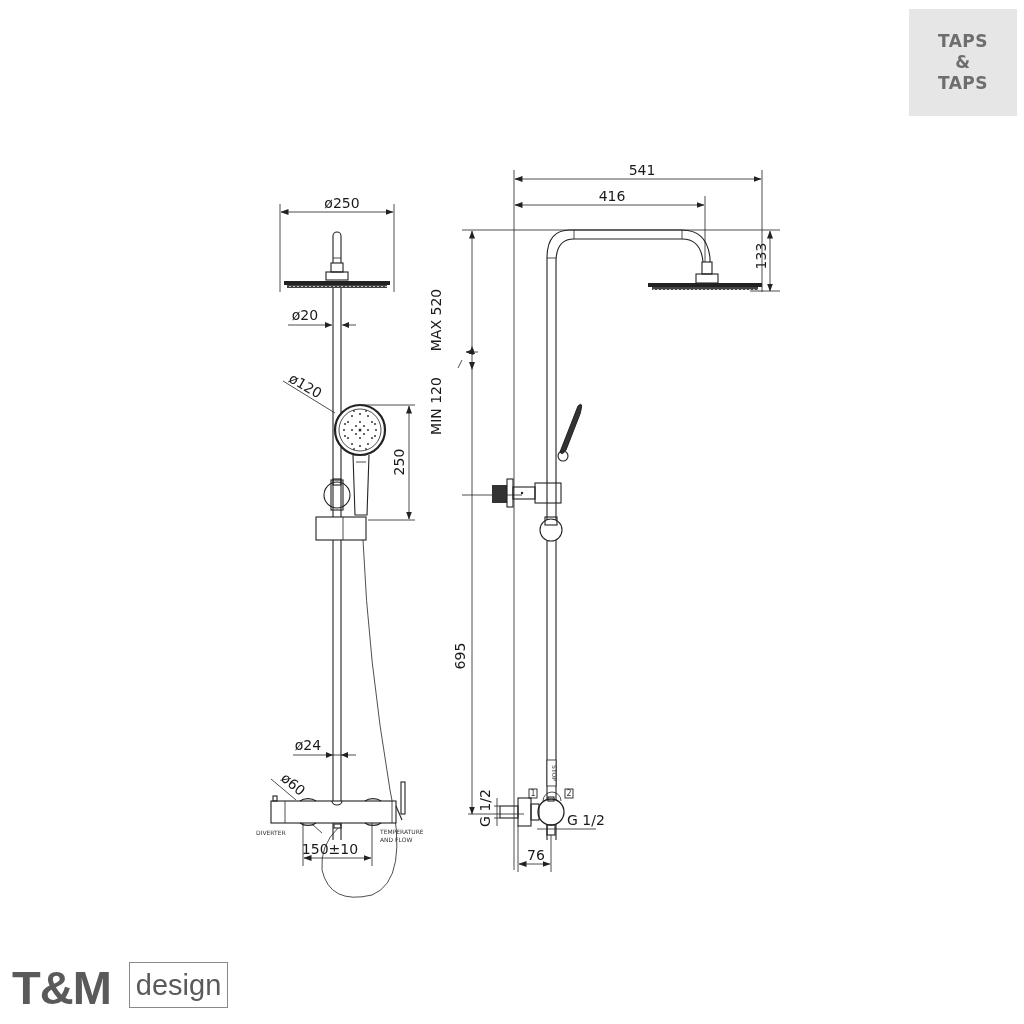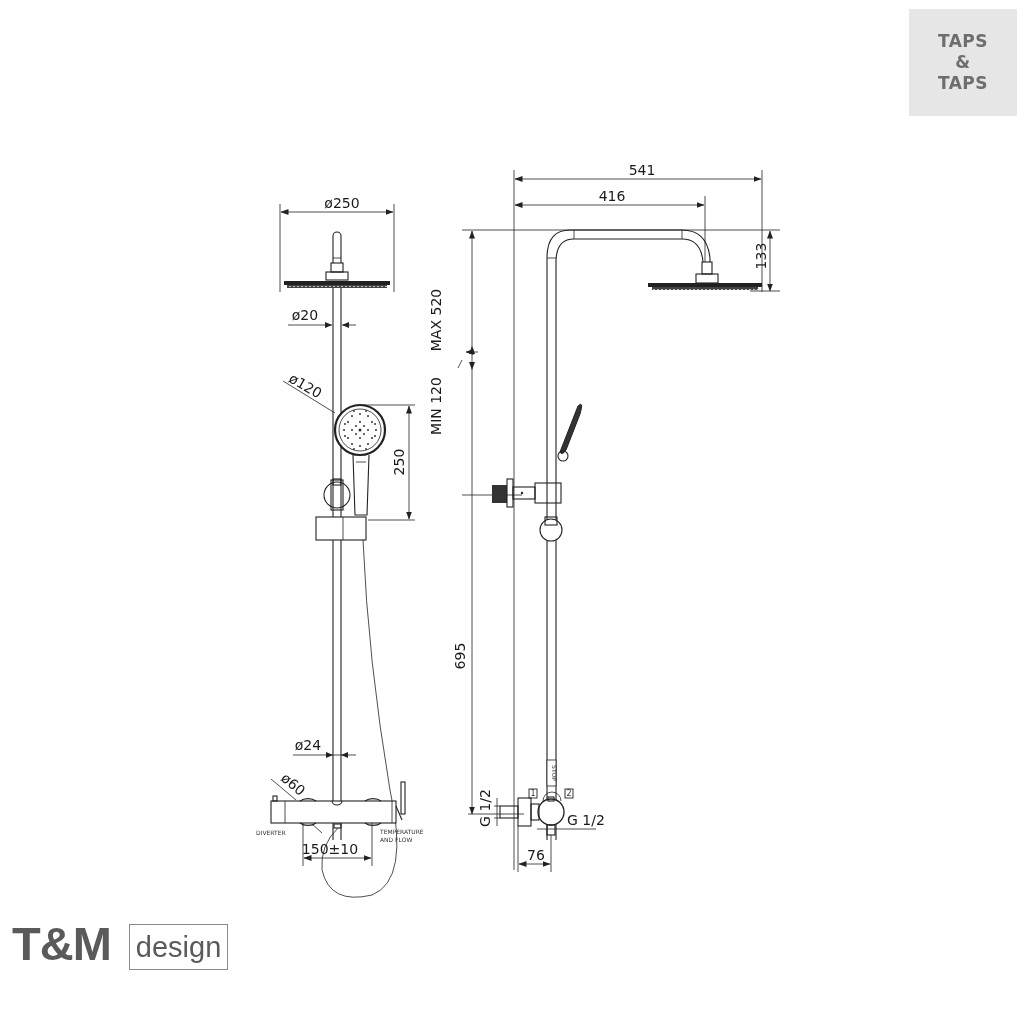--- a/index.html
+++ b/index.html
@@ -2,21 +2,21 @@
 <html><head>
   <meta charset="utf-8">
   <style>
     html, body { margin: 0; padding: 0; background: #ffffff; }
     body { width: 1024px; height: 1024px; position: relative; overflow: hidden; font-family: "DejaVu Sans", sans-serif; }
     .brand-box {
       position: absolute; left: 909px; top: 9px; width: 108px; height: 107px;
       background: #e6e6e6; display: flex; flex-direction: column; align-items: center; justify-content: center;
       color: #6e6e6e; font-family: "DejaVu Sans", sans-serif; font-weight: bold; font-size: 17px; line-height: 21px; letter-spacing: 0.5px;
     }
-    .tm-logo { position: absolute; left: 12px; top: 918px; display: flex; align-items: flex-end; }
+    .tm-logo { position: absolute; left: 12px; top: 962px; display: flex; align-items: flex-start; }
     .tm-mark { font-family: "Liberation Sans", sans-serif; font-weight: bold; font-size: 47px; color: #5a5a5a; letter-spacing: -1px; line-height: 52px; }
     .tm-design { margin-left: 18px; border: 1px solid #8a8a8a; padding: 3px 6px; height: 38px; display: flex; align-items: center; font-family: "Liberation Sans", sans-serif; font-size: 29px; color: #5a5a5a; }
     svg.drawing { position: absolute; left: 0; top: 0; }
     .dim-text { font-family: "DejaVu Sans", sans-serif; font-size: 14px; fill: #1a1a1a; }
     .small-text { font-family: "DejaVu Sans", sans-serif; font-size: 6px; fill: #333; }
     .stroke { stroke: #222; fill: none; stroke-width: 1.1; }
     .thin { stroke: #222; fill: none; stroke-width: 0.8; }
   </style>
 </head>
 <body>

